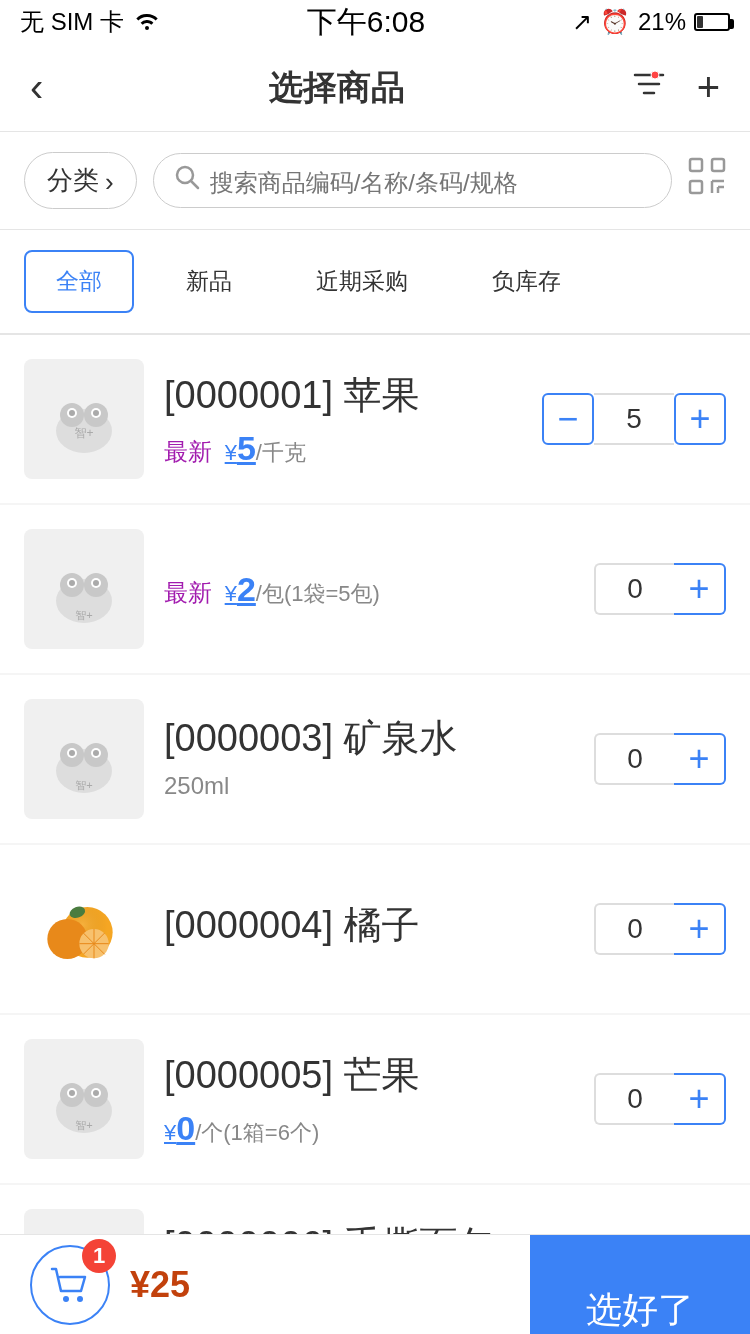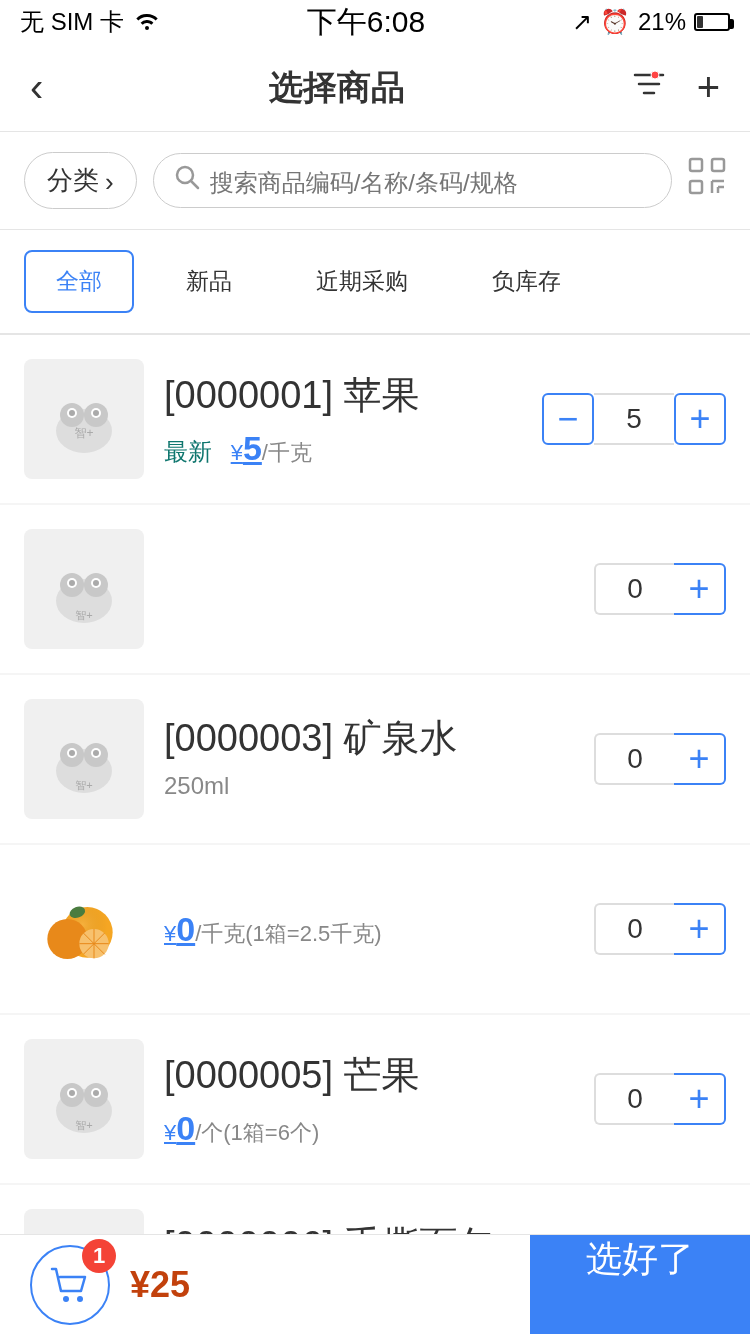--- a/index.html
+++ b/index.html
@@ -154,21 +154,21 @@
       color: #888;
       margin-bottom: 6px;
     }
     .product-price {
       font-size: 24px;
       color: #333;
     }
     .price-symbol { color: #3b82f6; font-size: 22px; text-decoration: underline; }
     .price-value { color: #3b82f6; font-size: 34px; font-weight: bold; text-decoration: underline; }
     .price-unit { color: #888; font-size: 22px; text-align: right; }
-    .price-latest { font-size: 24px; color: #0f766e; margin-right: 12px; }
+    .price-latest { font-size: 24px; color: #a21caf; margin-right: 6px; }
 
     
     .qty-control {
       display: flex; align-items: center; gap: 0;
       flex-shrink: 0;
     }
     .qty-btn {
       width: 52px; height: 52px;
       border: 2px solid #3b82f6;
       background: #fff;
@@ -253,21 +253,21 @@
       font-size: 36px;
       font-weight: bold;
       color: #c2410c;
     }
     .confirm-btn {
       width: 220px; height: 100px;
       background: #3b82f6;
       color: #fff;
       font-size: 36px;
       border: none;
-      display: flex; align-items: flex-start; justify-content: center;
+      display: flex; align-items: flex-end; justify-content: center;
       cursor: pointer;
     }
   </style>
 </head>
 <body>
 
 <div class="status-bar">
   <div class="status-left">
     <span>无 SIM 卡</span>
     <span>
@@ -374,20 +374,24 @@
         <circle cx="28" cy="36" r="12" fill="#c8c8c8"></circle>
         <circle cx="52" cy="36" r="12" fill="#c8c8c8"></circle>
         <circle cx="28" cy="34" r="5" fill="#fff"></circle>
           <circle cx="52" cy="34" r="5" fill="#fff"></circle>
         <circle cx="28" cy="34" r="3" fill="#aaa"></circle>
           <circle cx="52" cy="34" r="3" fill="#aaa"></circle>
         <text x="40" y="70" text-anchor="middle" fill="#aaa" font-size="11">智+</text>
       </svg>
     </div>
     <div class="product-info">
+      <div class="product-price">
+        <span class="price-latest">最新</span>
+        <span class="price-symbol">¥</span><span class="price-value">2</span><span class="price-unit">/包(1袋=5包)</span>
+      </div>
     </div>
     <div class="qty-control qty-only-plus">
       <input class="qty-only-input" type="text" value="0" style="">
       <button class="qty-btn" style="border-radius:0 6px 6px 0;border-left:none;">+</button>
     </div>
   </div>
 
   <div class="product-item">
     <div class="product-image">
       <svg viewBox="0 0 80 80" fill="none">
@@ -427,23 +431,21 @@
           </defs>
 
         <circle cx="75" cy="82" r="22" fill="#f7c16e"></circle>
         <line x1="75" y1="60" x2="75" y2="104" stroke="#e8891a" stroke-width="1.5"></line>
         <line x1="53" y1="82" x2="97" y2="82" stroke="#e8891a" stroke-width="1.5"></line>
         <line x1="59" y1="66" x2="91" y2="98" stroke="#e8891a" stroke-width="1.5"></line>
         <line x1="91" y1="66" x2="59" y2="98" stroke="#e8891a" stroke-width="1.5"></line>
       </svg>
     </div>
     <div class="product-info">
-      <div class="product-price">
-        <span class="price-symbol">¥</span><span class="price-value">0</span><span class="price-unit">/千克(1箱=2.5千克)</span>
-      </div>
+      <div class="product-name">[0000004] 橘子</div>
     </div>
     <div class="qty-control qty-only-plus">
       <input class="qty-only-input" type="text" value="0" style="">
       <button class="qty-btn" style="border-radius:0 6px 6px 0;border-left:none;">+</button>
     </div>
   </div>
 
   <div class="product-item">
     <div class="product-image">
       <svg viewBox="0 0 80 80" fill="none">

